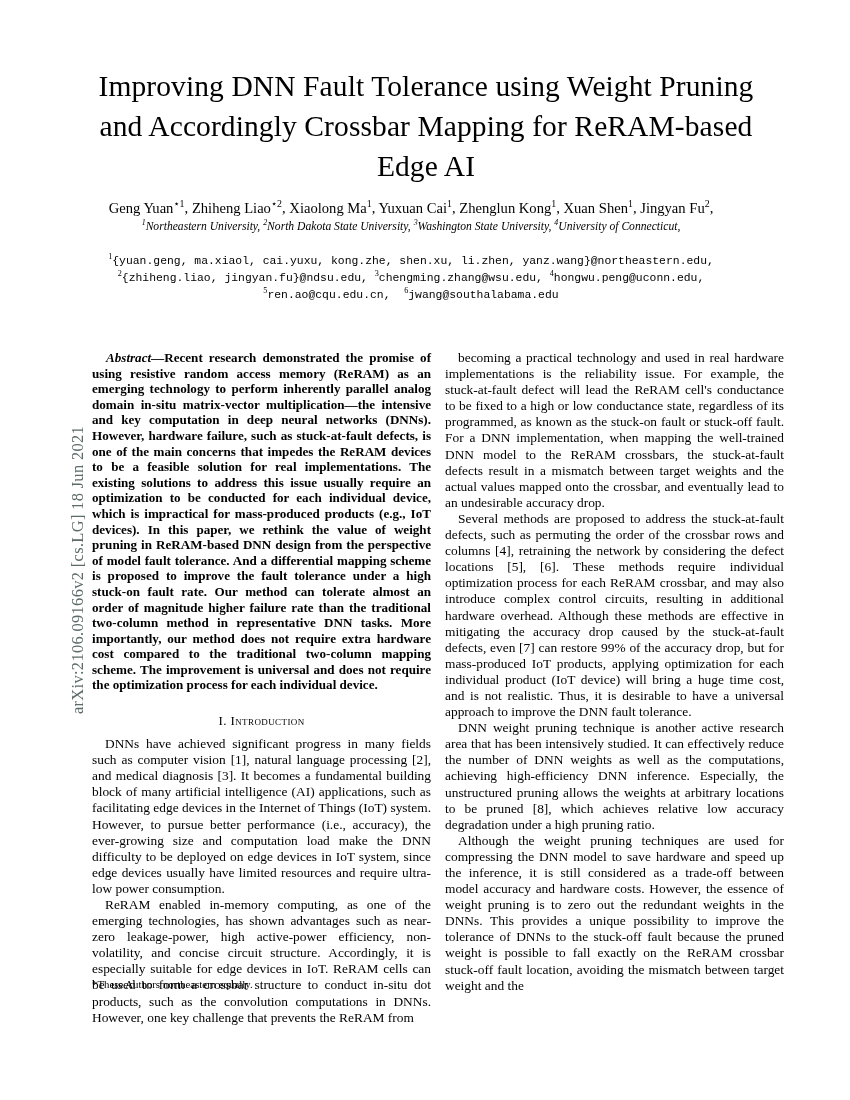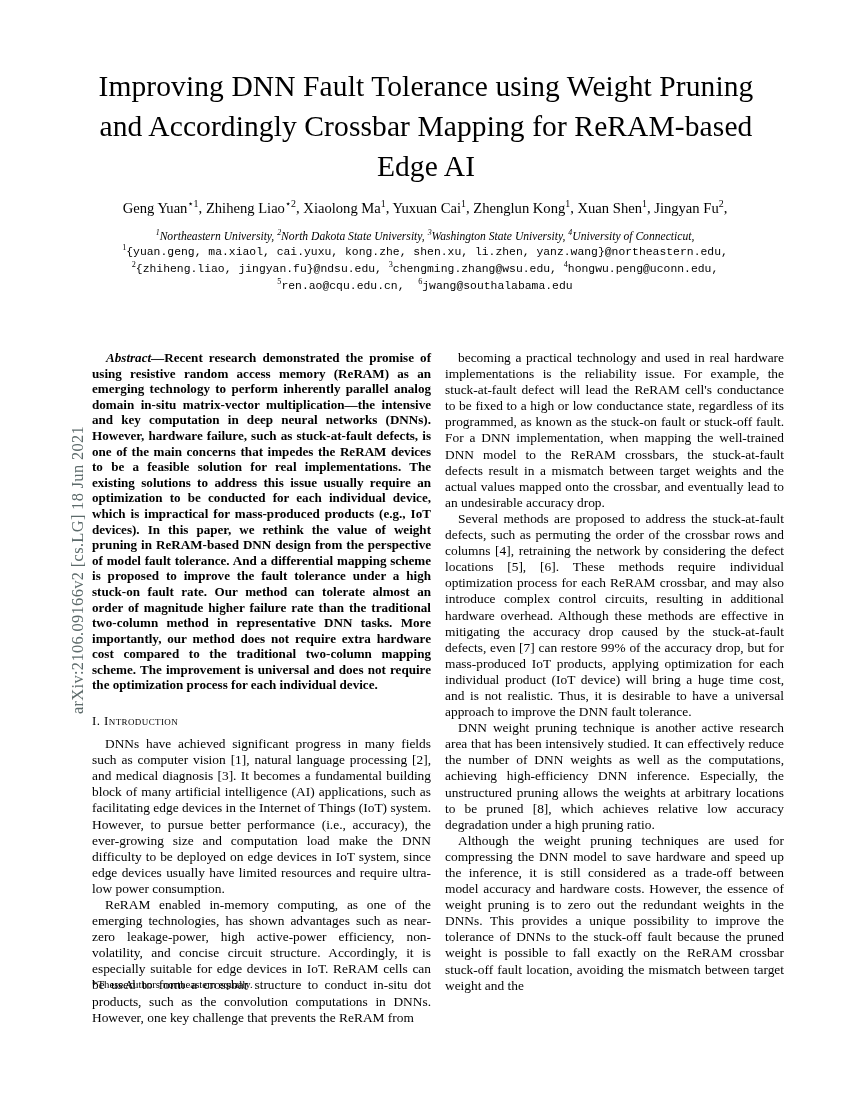--- a/index.html
+++ b/index.html
@@ -45,39 +45,39 @@
     font-size: 29.5px;
     line-height: 40px;
     font-weight: normal;
     margin: 0;
     letter-spacing: 0.1px;
   }
 
   
   .authors-block {
     position: absolute;
-    left: 70px;
+    left: 56px;
     top: 198px;
     width: 710px;
     text-align: center;
   }
   .author-line {
     font-size: 14.6px;
     line-height: 20.5px;
     white-space: nowrap;
   }
   .affil-line {
     font-size: 11.6px;
     line-height: 15.5px;
     font-style: italic;
     white-space: nowrap;
   }
-  .affil-wrap { margin-top: 10px; }
+  .affil-wrap { margin-top: 0; }
   .email-block {
-    margin-top: 0;
+    margin-top: 19px;
     text-align: center;
   }
   .email-line {
     font-family: "Liberation Mono", "DejaVu Sans Mono", monospace;
     font-size: 11.4px;
     line-height: 17px;
     white-space: nowrap;
   }
   sup {
     font-size: 0.68em;
@@ -113,20 +113,21 @@
     text-justify: inter-word;
     margin: 0;
     text-indent: 14px;
   }
   .abstract .abs-head {
     font-weight: bold;
     font-style: italic;
   }
 
   .sec-head {
+    text-align: center;
     font-size: 13px;
     font-variant: small-caps;
     font-weight: normal;
     margin: 20px 0 7px 0;
     letter-spacing: 0.4px;
   }
 
   p.body {
     font-size: 13.4px;
     line-height: 16.1px;

